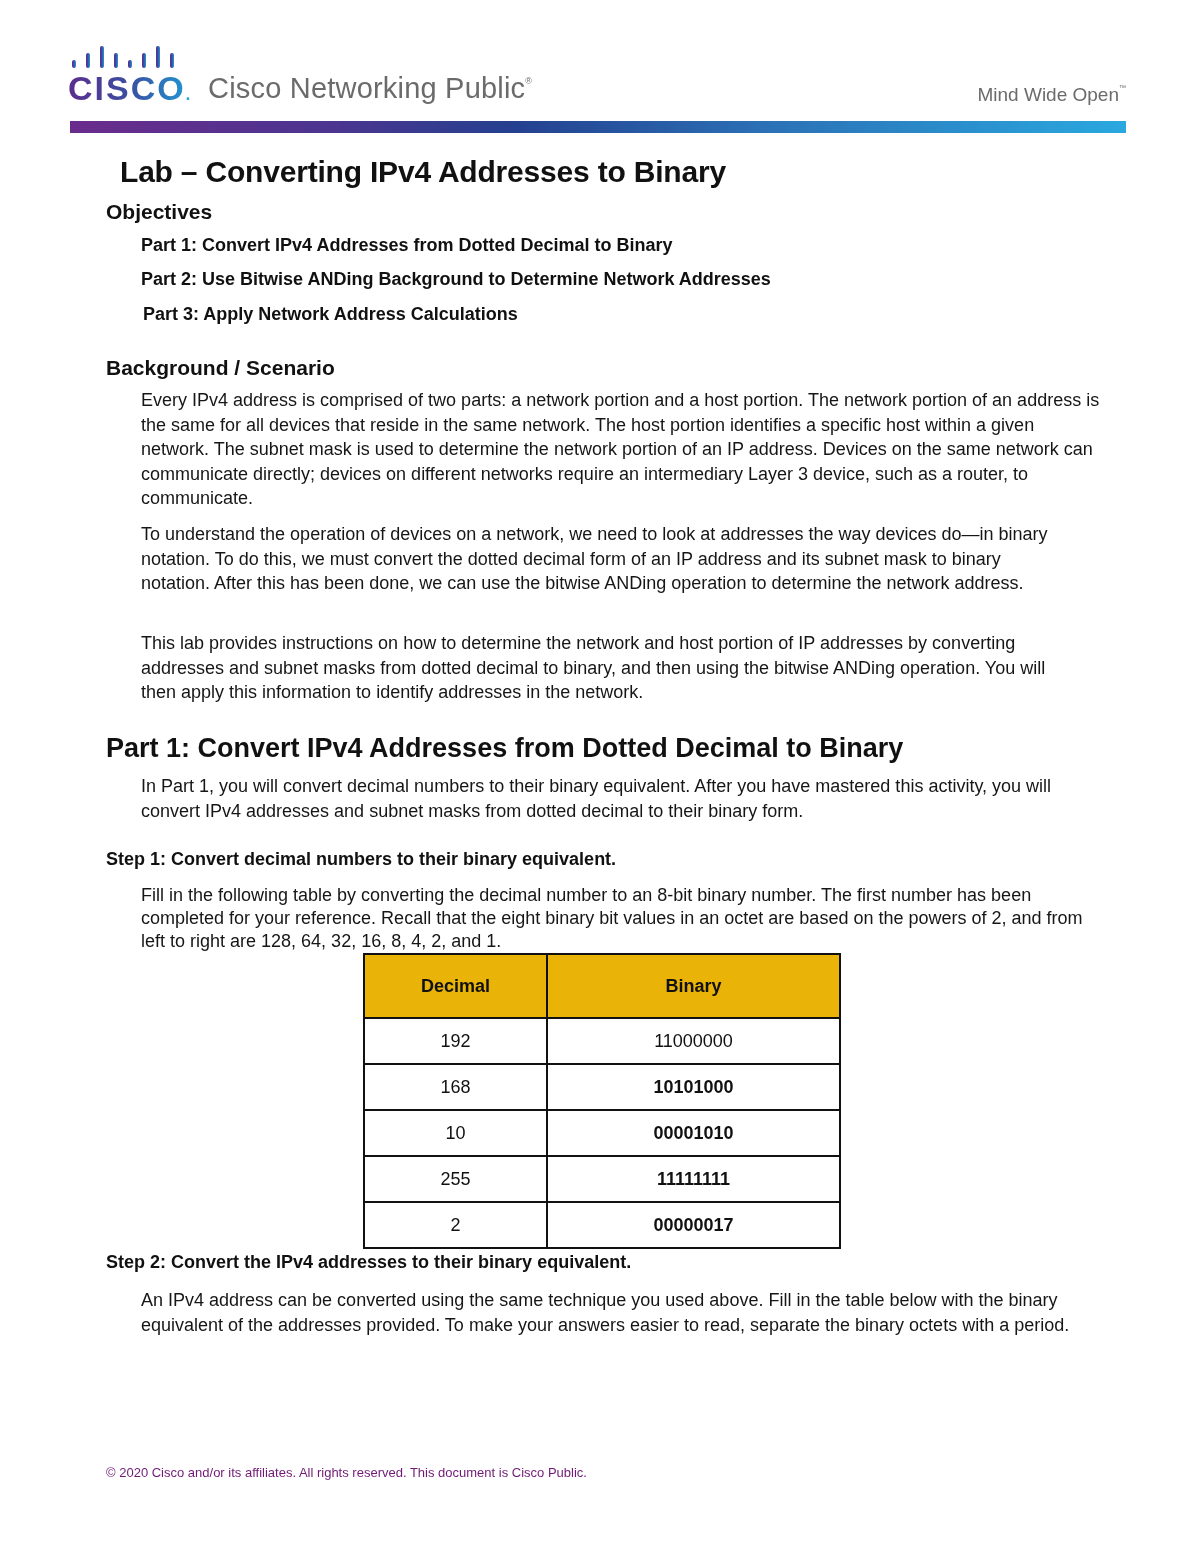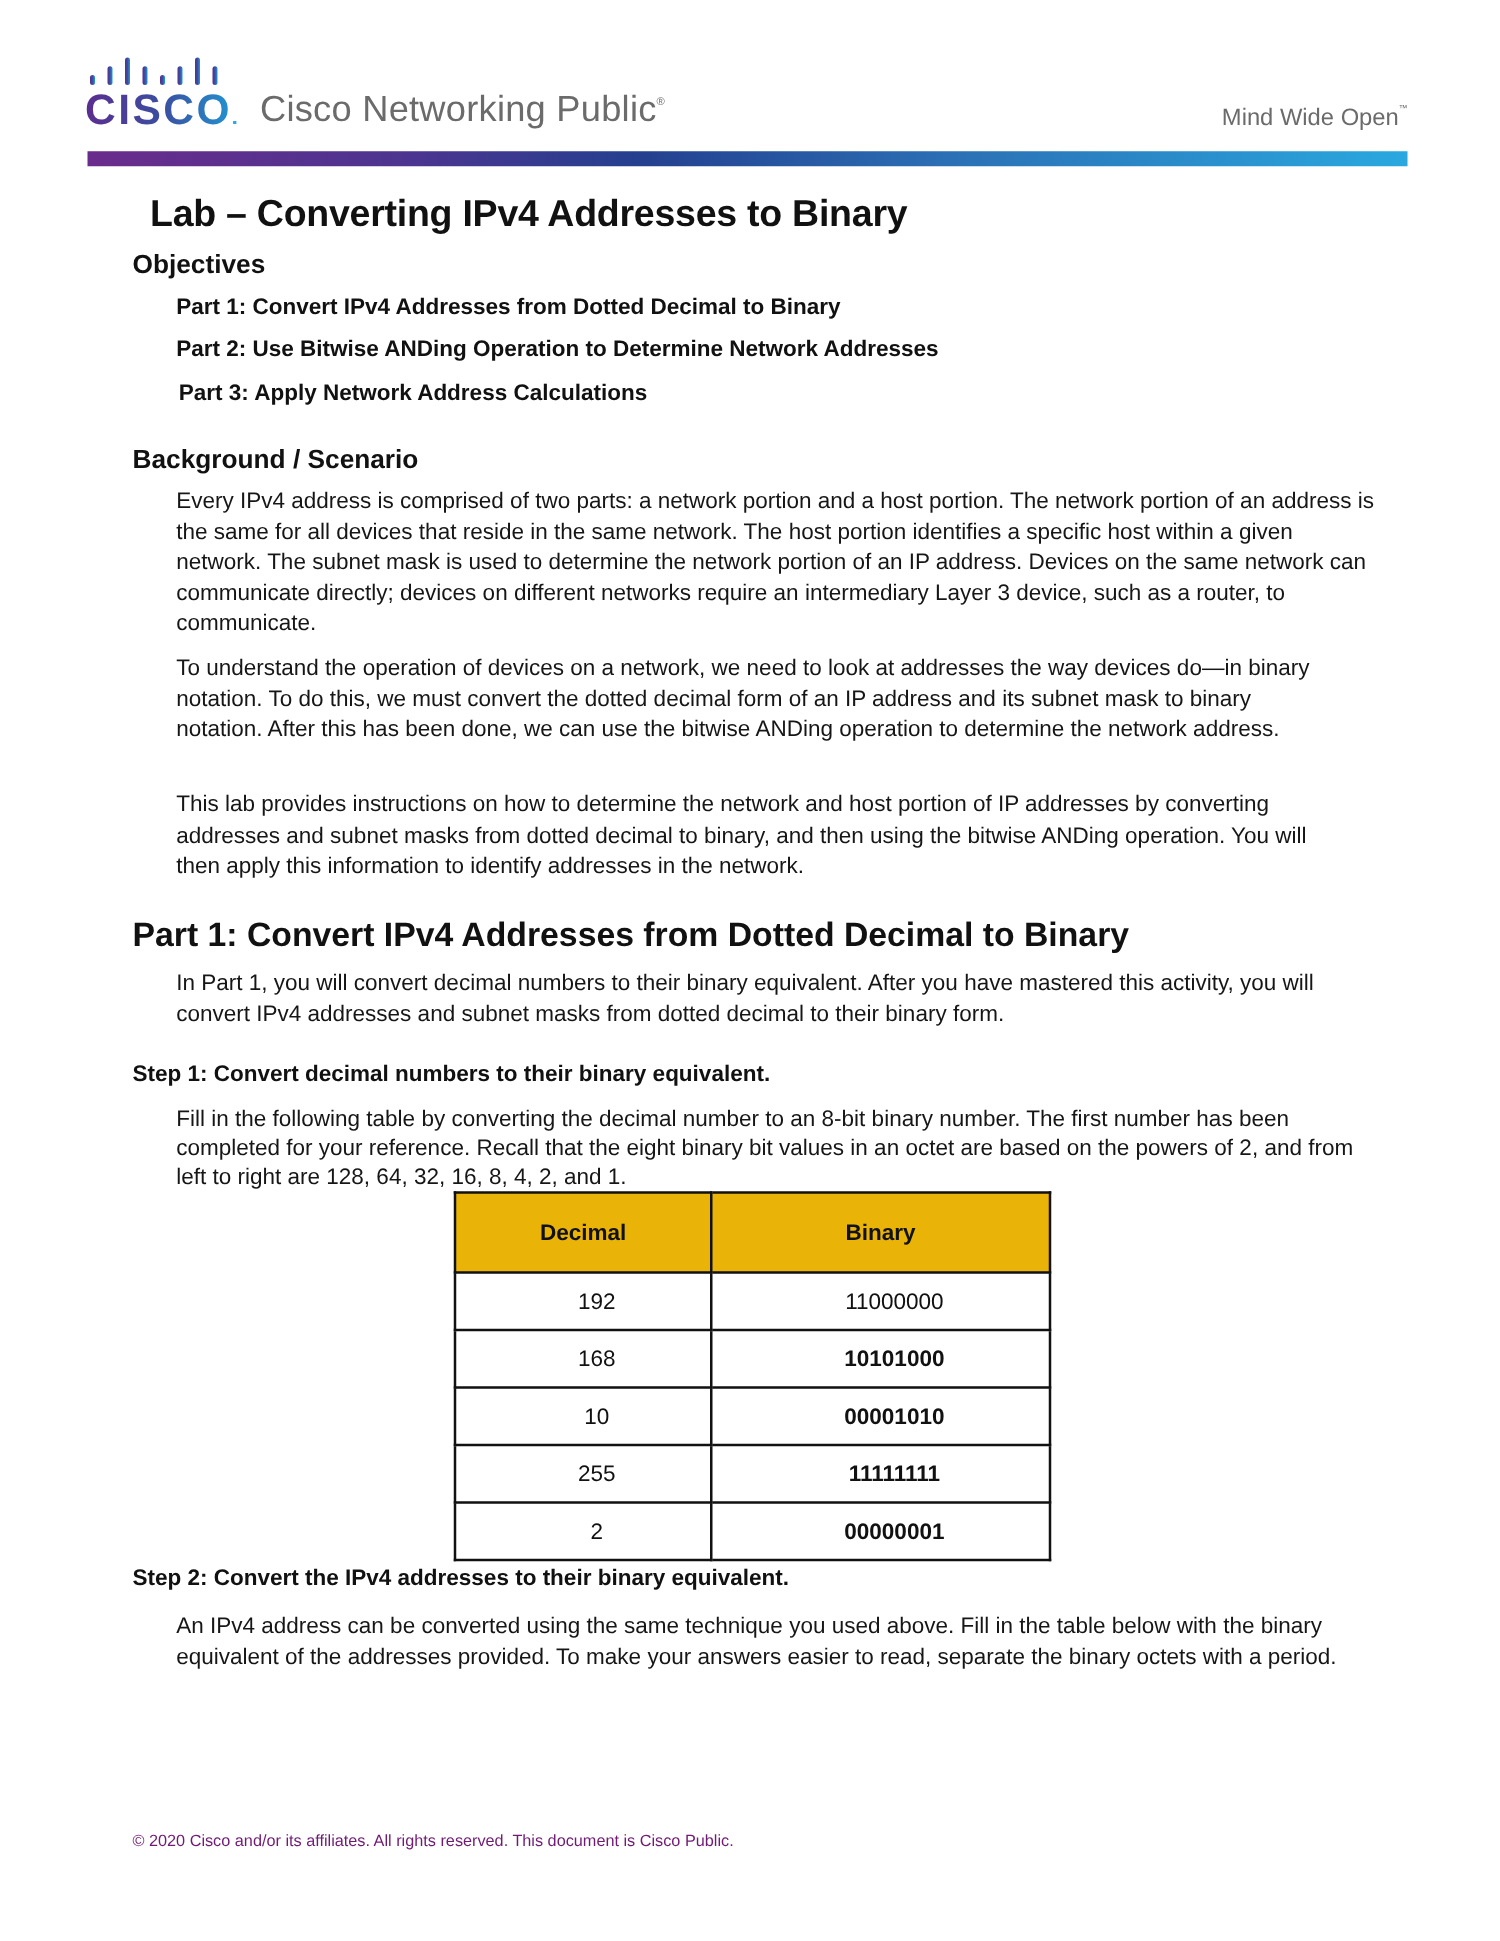--- a/index.html
+++ b/index.html
@@ -23,21 +23,21 @@
   h2.sec { position:absolute; left:106px; font-size:21px; font-weight:bold; margin:0;text-align:center; }
   .obj { position:absolute; left:141px; font-size:18px; font-weight:bold; margin:0; }
   .para { position:absolute; left:141px; width:960px; font-size:18px; line-height:24.5px; margin:0; color:#161616; }
   .part-title { position:absolute; left:106px; top:733px; font-size:27px; font-weight:bold; margin:0; }
   .step { position:absolute; left:106px; font-size:18px; font-weight:bold; margin:0; }
 
   table.bin { position:absolute; left:363px; top:953px; width:478px; border-collapse:collapse;
               border:2px solid #111; font-size:18px; }
   table.bin th, table.bin td { border:2px solid #111; text-align:center; padding:0; }
   table.bin th { background:#eab308; height:62px; font-weight:bold; }
-  table.bin td { height:44px;padding-left:22px; }
+  table.bin td { height:44px; }
   table.bin td.col-dec { width:181px; }
   table.bin td.bold { font-weight:bold; }
 
   .footer { position:absolute; left:106px; top:1465px; font-size:13px; color:#701a75; margin:0; }
 </style>
 </head>
 <body>
 
 <div class="header">
   <div class="logo">
@@ -65,21 +65,21 @@
   </div>
   <div class="academy"><span>Cisco Networking Public</span><sup>®</sup></div>
   <div class="tagline"><span>Mind Wide Open</span><sup>™</sup></div>
   <div class="gradient-bar"></div>
 </div>
 
 <h1 class="title">Lab – Converting IPv4 Addresses to Binary</h1>
 
 <h2 class="sec" style="top:200px">Objectives</h2>
 <p class="obj" style="top:235px">Part 1: Convert IPv4 Addresses from Dotted Decimal to Binary</p>
-<p class="obj" style="top:269px">Part 2: Use Bitwise ANDing Operation to Determine Network Addresses</p>
+<p class="obj" style="top:269px">Part 2: Use Bitwise ANDing Background to Determine Network Addresses</p>
 <p class="obj" style="top:304px;left:143px">Part 3: Apply Network Address Calculations</p>
 
 <h2 class="sec" style="top:356px">Background / Scenario</h2>
 <p class="para" style="top:388px">Every IPv4 address is comprised of two parts: a network portion and a host portion. The network portion of an address is the same for all devices that reside in the same network. The host portion identifies a specific host within a given network. The subnet mask is used to determine the network portion of an IP address. Devices on the same network can communicate directly; devices on different networks require an intermediary Layer 3 device, such as a router, to communicate.</p>
 <p class="para" style="top:522px;left:141px;width:930px">To understand the operation of devices on a network, we need to look at addresses the way devices do—in binary notation. To do this, we must convert the dotted decimal form of an IP address and its subnet mask to binary notation. After this has been done, we can use the bitwise ANDing operation to determine the network address.</p>
 <p class="para" style="top:631px;width:930px">This lab provides instructions on how to determine the network and host portion of IP addresses by converting addresses and subnet masks from dotted decimal to binary, and then using the bitwise ANDing operation. You will then apply this information to identify addresses in the network.</p>
 
 <h2 class="part-title">Part 1: Convert IPv4 Addresses from Dotted Decimal to Binary</h2>
 <p class="para" style="top:774px;width:930px">In Part 1, you will convert decimal numbers to their binary equivalent. After you have mastered this activity, you will convert IPv4 addresses and subnet masks from dotted decimal to their binary form.</p>
 
@@ -105,21 +105,21 @@
     <tr>
       <td class="col-dec">10</td>
       <td class="bold">00001010</td>
     </tr>
     <tr>
       <td class="col-dec">255</td>
       <td class="bold">11111111</td>
     </tr>
     <tr>
       <td class="col-dec">2</td>
-      <td class="bold">00000001</td>
+      <td class="bold">00000017</td>
     </tr>
   </tbody>
 </table>
 
 <h3 class="step" style="top:1252px">Step 2: Convert the IPv4 addresses to their binary equivalent.</h3>
 <p class="para" style="top:1288px;width:965px">An IPv4 address can be converted using the same technique you used above. Fill in the table below with the binary equivalent of the addresses provided. To make your answers easier to read, separate the binary octets with a period.</p>
 
 <p class="footer">© 2020 Cisco and/or its affiliates. All rights reserved. This document is Cisco Public.</p>
 
 </body></html>

